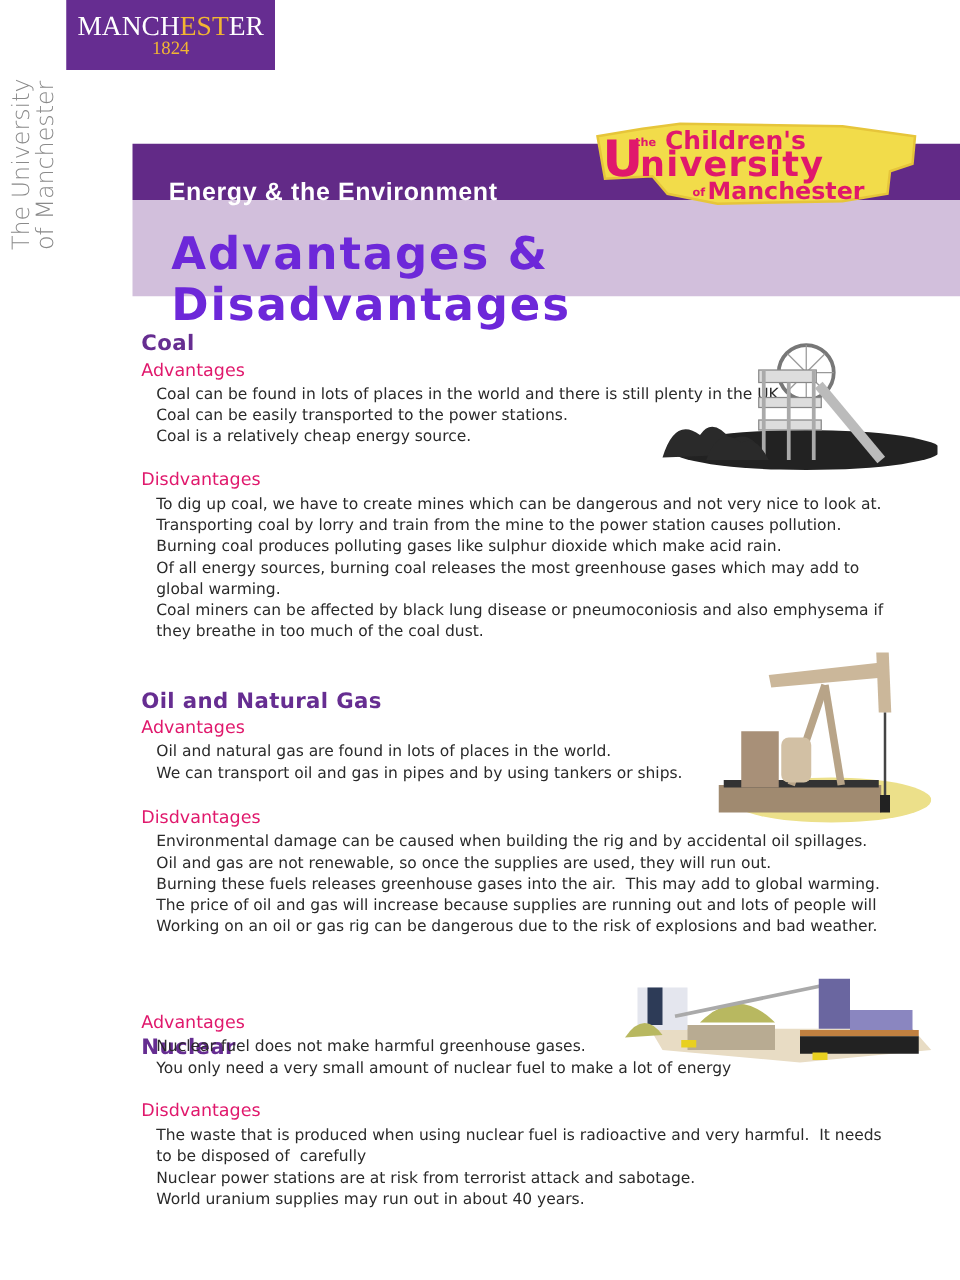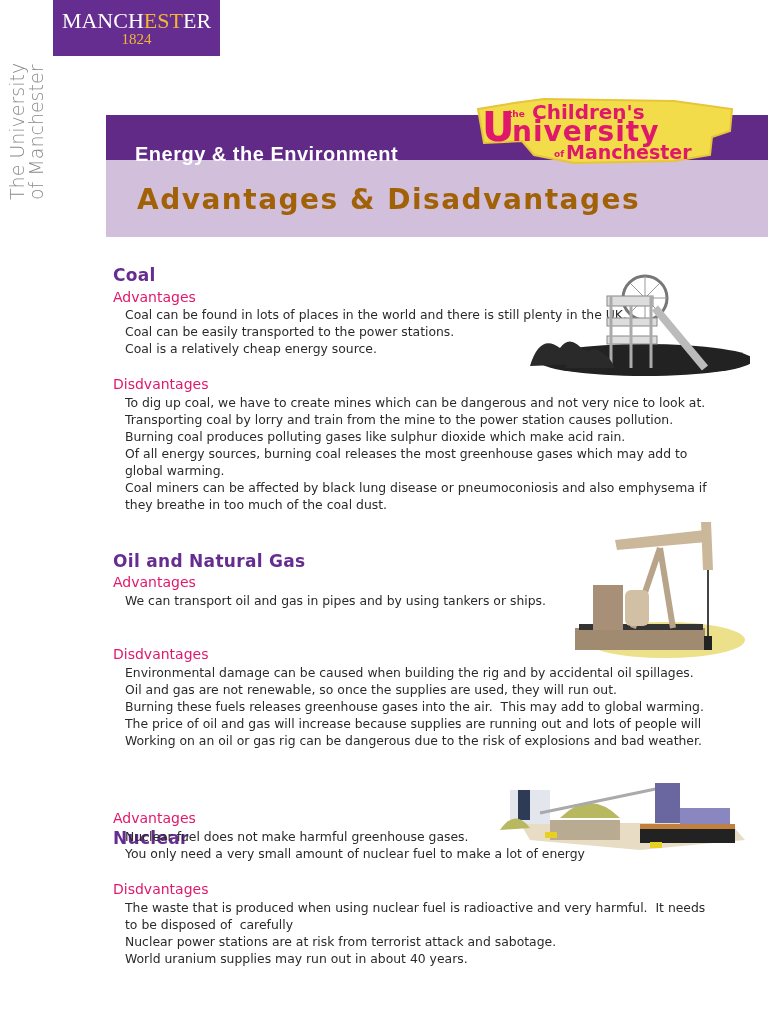--- a/index.html
+++ b/index.html
@@ -11,22 +11,22 @@
   .uom-logo .name .hl { color:#f2b632;text-align:right; }
   .uom-logo .year { font-family:"Liberation Serif", serif; color:#f2b632; font-size:15px; line-height:15px; }
   .uom-vertical { position:absolute; left:8px; top:200px; width:140px; height:40px;
                   transform-origin:0 0; transform:rotate(-90deg); color:#8a8a8a;
                   font-family:"DejaVu Sans", sans-serif; font-size:19px; line-height:19px; font-weight:300; }
   .uom-vertical div { white-space:nowrap; }
   .band-dark { position:absolute; left:106px; top:115px; width:662px; height:45px; background:#622a87; }
   .band-light { position:absolute; left:106px; top:160px; width:662px; height:77px; background:#d2bfdc; }
   .band-title { position:absolute; left:135px; top:143px; color:#fff; font-family:Liberation Sans, sans-serif;
                 font-weight:bold; font-size:20px; letter-spacing:0.5px; }
-  .page-title { position:absolute; left:137px; top:183px; color:#a16207; font-family:"DejaVu Sans", sans-serif;
-                font-weight:bold; font-size:28px; letter-spacing:1.5px; }
+  .page-title { position:absolute; left:137px; top:183px; color:#6d28d9; font-family:"DejaVu Sans", sans-serif;
+                font-weight:bold; font-size:36px; letter-spacing:1.5px; }
   .cu-logo { position:absolute; left:474px; top:97px; width:262px; height:68px; }
   .section-title { position:absolute; left:113px; color:#662d91; font-weight:bold; font-size:17px; letter-spacing:0.3px; }
   .sub { position:absolute; left:113px; color:#e0186c; font-size:14px; }
   .lines { position:absolute; left:125px; margin:0; padding:0; list-style:none; font-size:12.4px; line-height:17px; color:#2a2a2a; }
   .lines li { white-space:pre; }
   .illus { position:absolute; }
 </style>
 </head>
 <body>
 
@@ -92,20 +92,21 @@
   <line x1="140" y1="40" x2="190" y2="100" stroke="#bbb" stroke-width="8"></line>
   <g fill="#2a2a2a">
       <path d="M15 98 Q25 65 45 80 Q55 65 70 84 Q85 75 95 95 Z"></path>
       <path d="M50 100 Q60 72 78 86 Q90 80 100 100 Z"></path>
     </g>
 </svg>
 
 <div class="section-title" style="top:551px;">Oil and Natural Gas</div>
 <div class="sub" style="top:574px;">Advantages</div>
 <ul class="lines" style="top:592px;">
+  <li>Oil and natural gas are found in lots of places in the world.</li>
   <li>We can transport oil and gas in pipes and by using tankers or ships.</li>
 </ul>
 <div class="sub" style="top:646px;">Disdvantages</div>
 <ul class="lines" style="top:664px;">
   <li>Environmental damage can be caused when building the rig and by accidental oil spillages.</li>
   <li>Oil and gas are not renewable, so once the supplies are used, they will run out.</li>
   <li>Burning these fuels releases greenhouse gases into the air.  This may add to global warming.</li>
   <li>The price of oil and gas will increase because supplies are running out and lots of people will</li>
   <li>Working on an oil or gas rig can be dangerous due to the risk of explosions and bad weather.</li>
 </ul>

